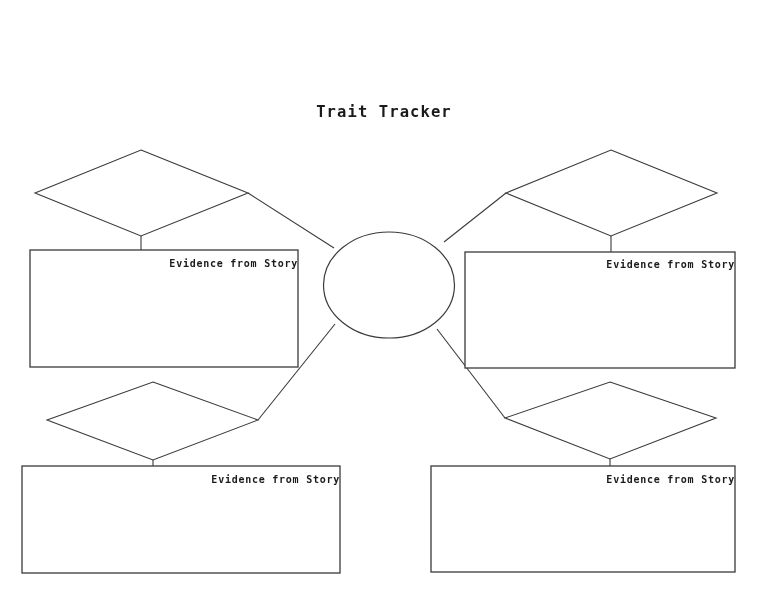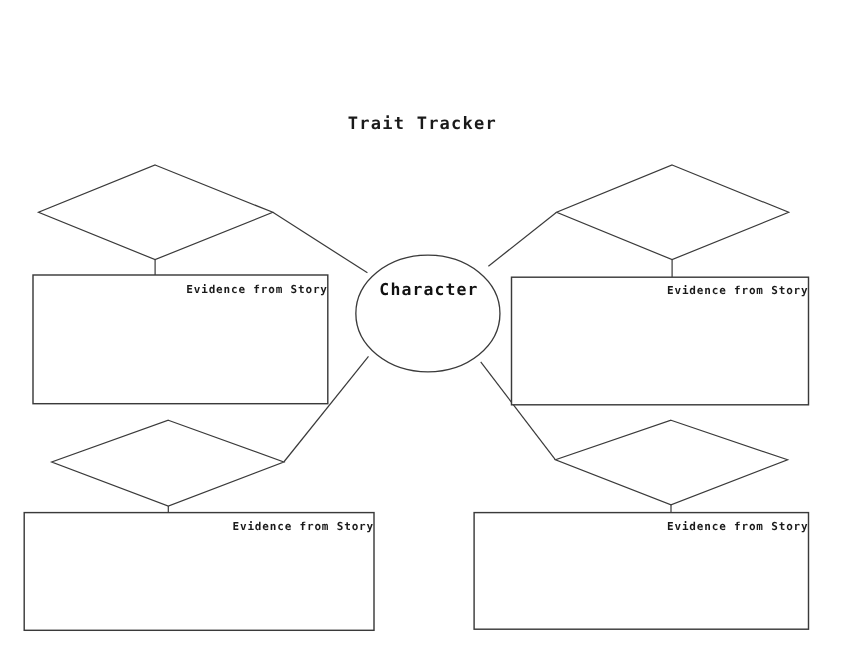--- a/index.html
+++ b/index.html
@@ -90,21 +90,20 @@
     <rect x="30" y="250" width="268" height="117" fill="#ffffff" stroke="#3a3a3a" stroke-width="1.3"></rect>
     <rect x="465" y="252" width="270" height="116" fill="#ffffff" stroke="#3a3a3a" stroke-width="1.3"></rect>
     <rect x="22" y="466" width="318" height="107" fill="#ffffff" stroke="#3a3a3a" stroke-width="1.3"></rect>
     <rect x="431" y="466" width="304" height="106" fill="#ffffff" stroke="#3a3a3a" stroke-width="1.3"></rect>
 
     <ellipse cx="389" cy="285" rx="65.5" ry="53" fill="#ffffff" stroke="#3a3a3a" stroke-width="1.2"></ellipse>
   </svg>
 
   <div class="page-title">Trait Tracker</div>
 
-  <div class="center-label">Character</div>
 
   <div class="evidence-label" style="left:30px; top:258px; width:268px;">Evidence from Story</div>
   <div class="evidence-label" style="left:465px; top:259px; width:270px;">Evidence from Story</div>
   <div class="evidence-label" style="left:22px; top:474px; width:318px;">Evidence from Story</div>
   <div class="evidence-label" style="left:431px; top:474px; width:304px;">Evidence from Story</div>
 
   <div class="hit-area" style="left:31px; top:272px; width:266px; height:94px;"></div>
   <div class="hit-area" style="left:466px; top:274px; width:268px; height:93px;"></div>
   <div class="hit-area" style="left:23px; top:489px; width:316px; height:83px;"></div>
   <div class="hit-area" style="left:432px; top:489px; width:302px; height:82px;"></div>

